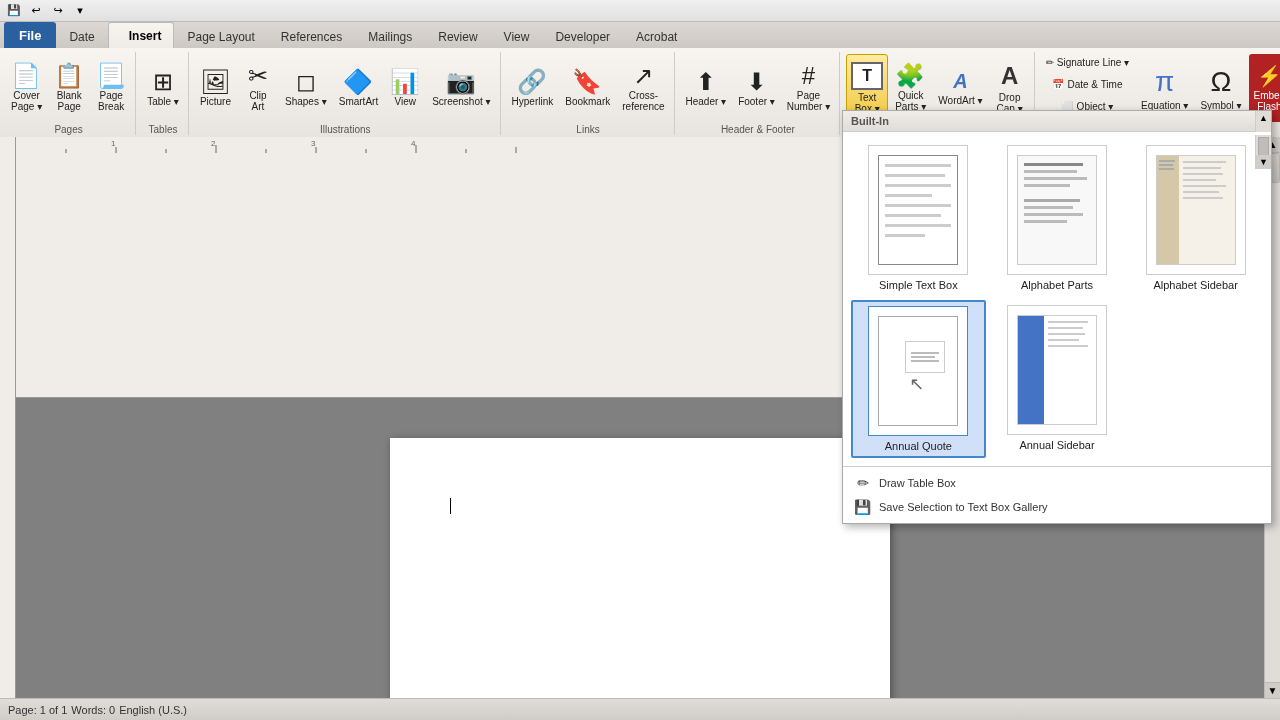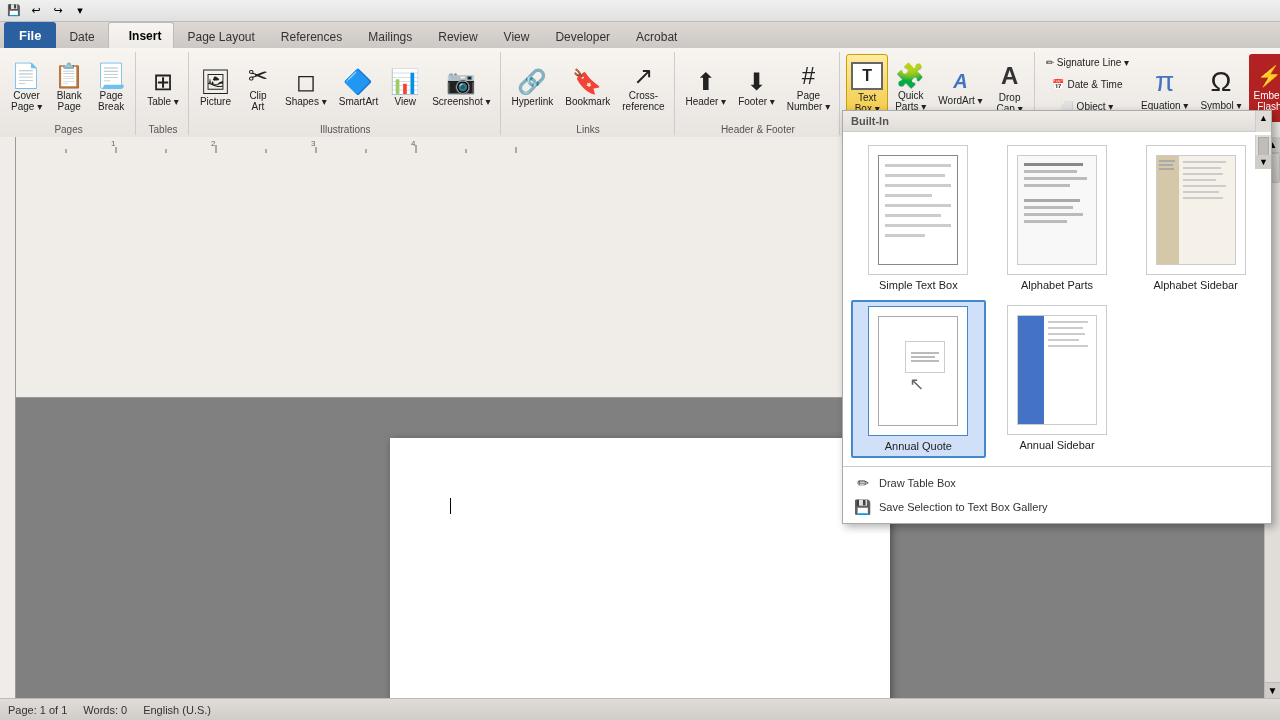--- a/index.html
+++ b/index.html
@@ -304,21 +304,21 @@
     
     .status-bar {
       height: 22px;
       background: linear-gradient(to bottom, #e0dcd8, #d0ccc8);
       border-top: 1px solid #bbb;
       display: flex;
       align-items: center;
       padding: 0 8px;
       font-size: 11px;
       color: #333;
-      gap: 16px;
+      gap: 4px;
     }
 
     .main-layout {
       display: flex;
       flex-direction: column;
       height: 100%;
     }
 
     .doc-scroll-area {
       display: flex;

